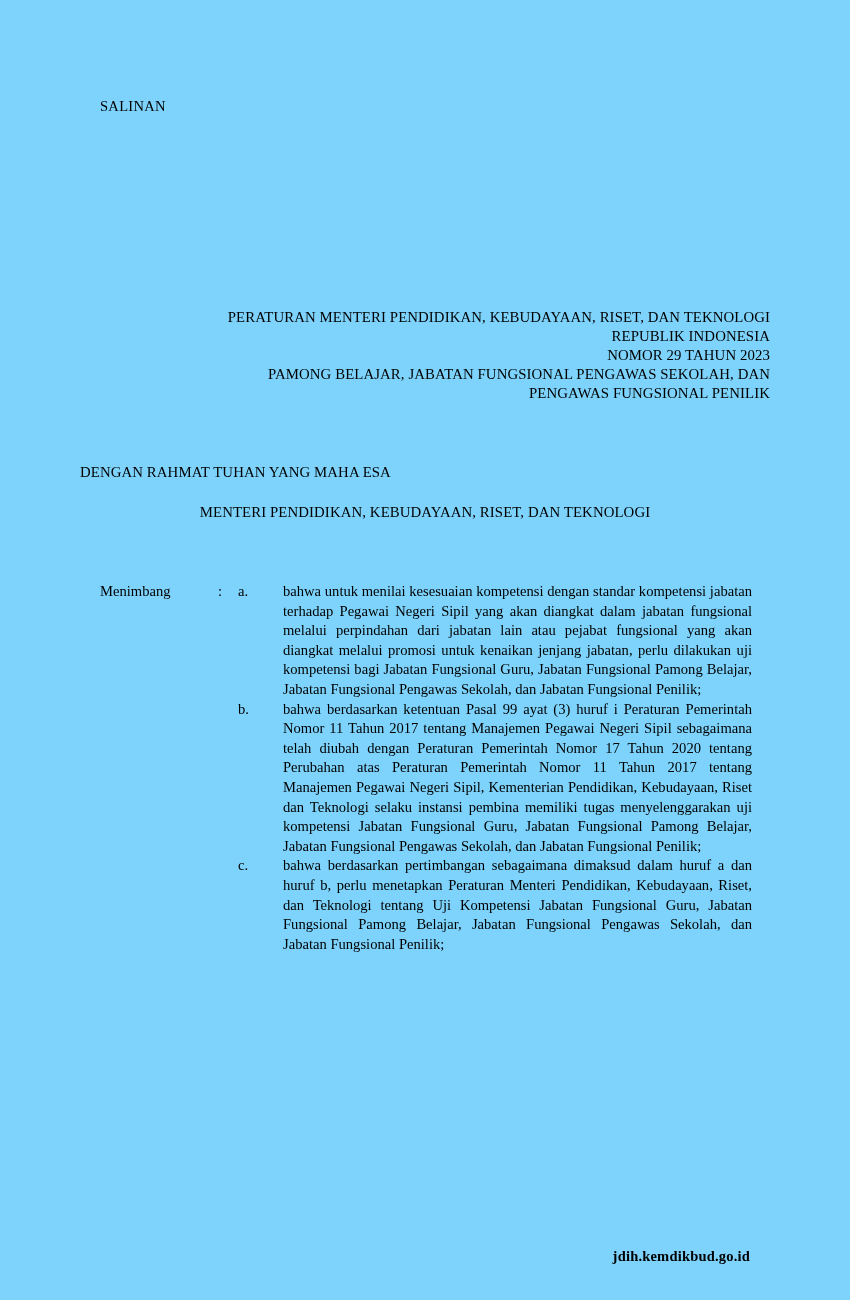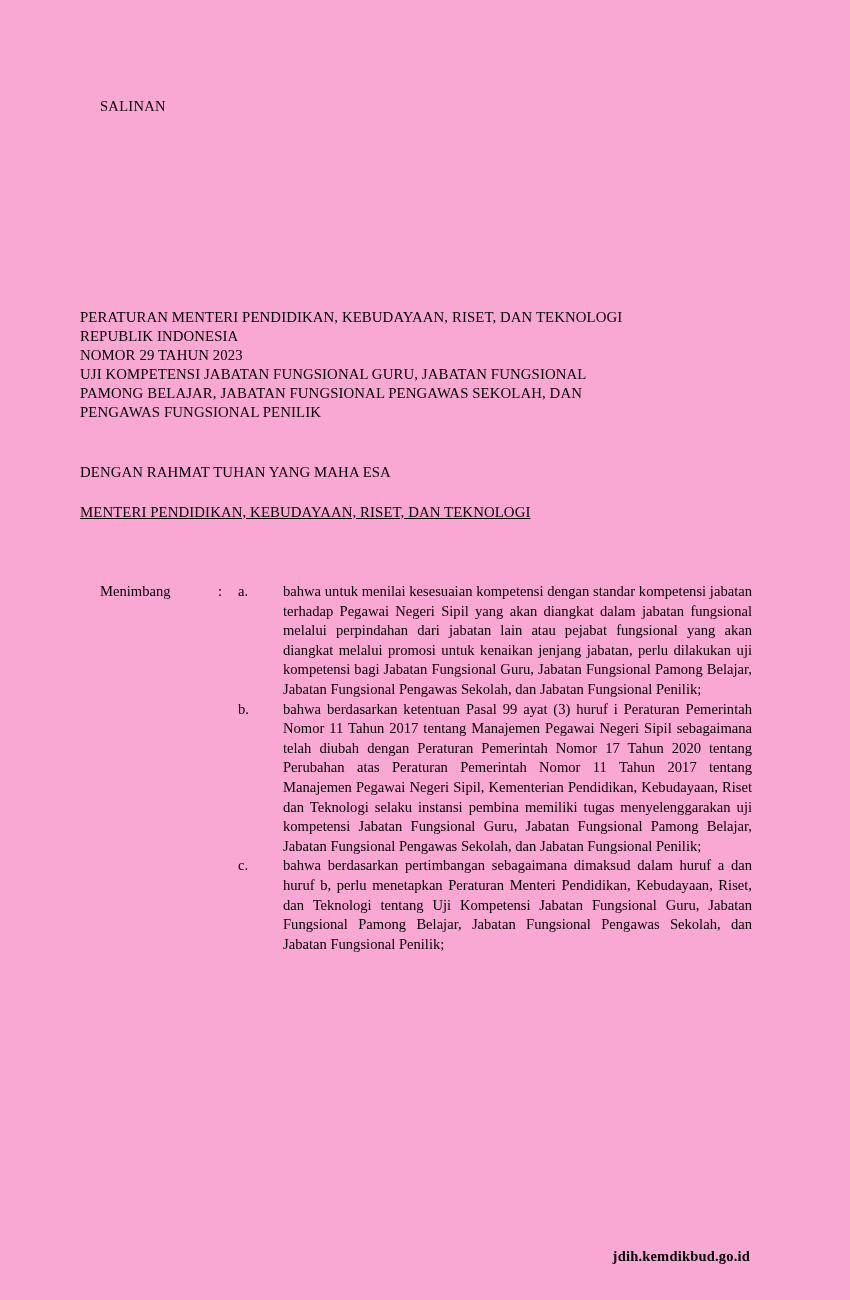--- a/index.html
+++ b/index.html
@@ -12,40 +12,40 @@
     width: 850px;
     height: 1300px;
     position: relative;
     font-family: "Liberation Serif", "DejaVu Serif", serif;
     color: #000000;
     overflow: hidden;
   }
   .page {
     position: absolute;
     inset: 0;
-    background: #f9a8d4;
+    background: #7dd3fc;
   }
 
   
   .salinan {
     position: absolute;
     left: 100px;
     top: 98px;
     font-size: 14.5px;
     letter-spacing: 0.3px;
     white-space: nowrap;
   }
 
   
   .title-block {
     position: absolute;
     left: 80px;
     top: 308px;
     width: 690px;
-    text-align: left;
+    text-align: right;
     font-size: 14.8px;
     line-height: 19px;
     letter-spacing: 0.1px;
   }
   .title-block .tline {
     display: block;
     white-space: nowrap;
   }
 
   
@@ -58,25 +58,24 @@
     font-size: 14.8px;
     line-height: 19px;
     letter-spacing: 0.1px;
     white-space: nowrap;
   }
   .authority {
     position: absolute;
     left: 80px;
     top: 503px;
     width: 690px;
-    text-align: left;
+    text-align: center;
     font-size: 14.8px;
     line-height: 19.5px;
     letter-spacing: 0.1px;
-    text-decoration: underline;
   }
   .authority .tline { display: block; white-space: nowrap; }
 
   
   .considering {
     position: absolute;
     left: 100px;
     top: 582px;
     width: 652px;
     font-size: 14.6px;
@@ -128,21 +127,20 @@
 <body>
 
 <div class="page">
 
   <div class="salinan">SALINAN</div>
 
   <div class="title-block">
     <span class="tline">PERATURAN MENTERI PENDIDIKAN, KEBUDAYAAN, RISET, DAN TEKNOLOGI</span>
     <span class="tline">REPUBLIK INDONESIA</span>
     <span class="tline">NOMOR 29 TAHUN 2023</span>
-    <span class="tline">UJI KOMPETENSI JABATAN FUNGSIONAL GURU, JABATAN FUNGSIONAL</span>
     <span class="tline">PAMONG BELAJAR, JABATAN FUNGSIONAL PENGAWAS SEKOLAH, DAN</span>
     <span class="tline">PENGAWAS FUNGSIONAL PENILIK</span>
   </div>
 
   <div class="invocation">DENGAN RAHMAT TUHAN YANG MAHA ESA</div>
 
   <div class="authority">
     <span class="tline">MENTERI PENDIDIKAN, KEBUDAYAAN, RISET, DAN TEKNOLOGI</span>
   </div>
 

